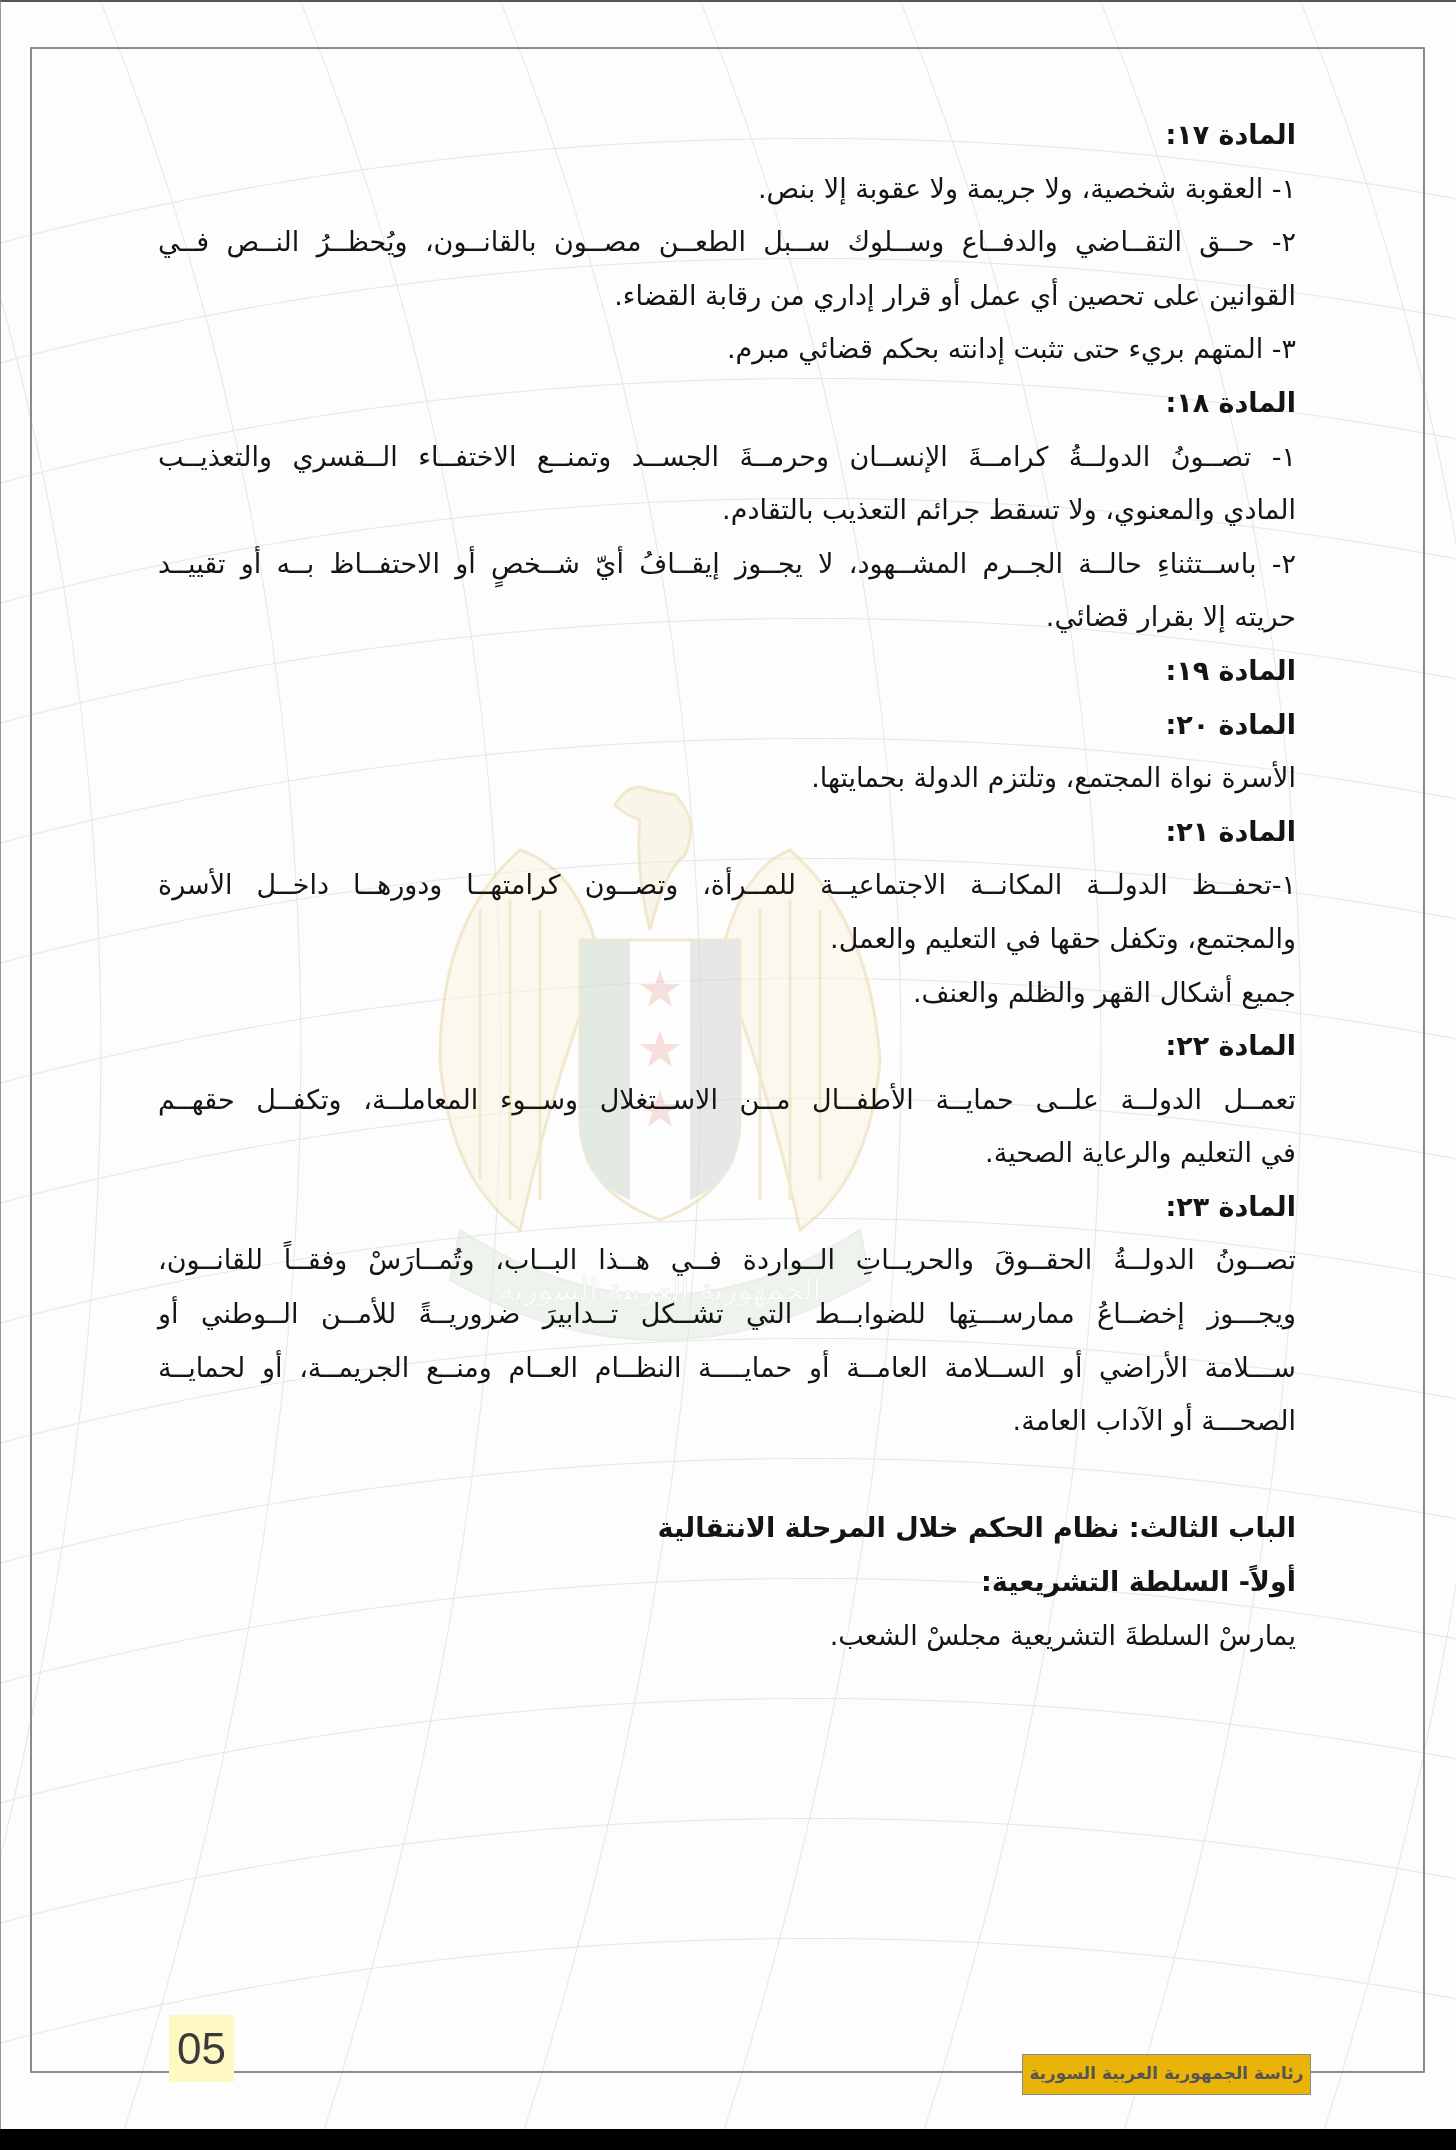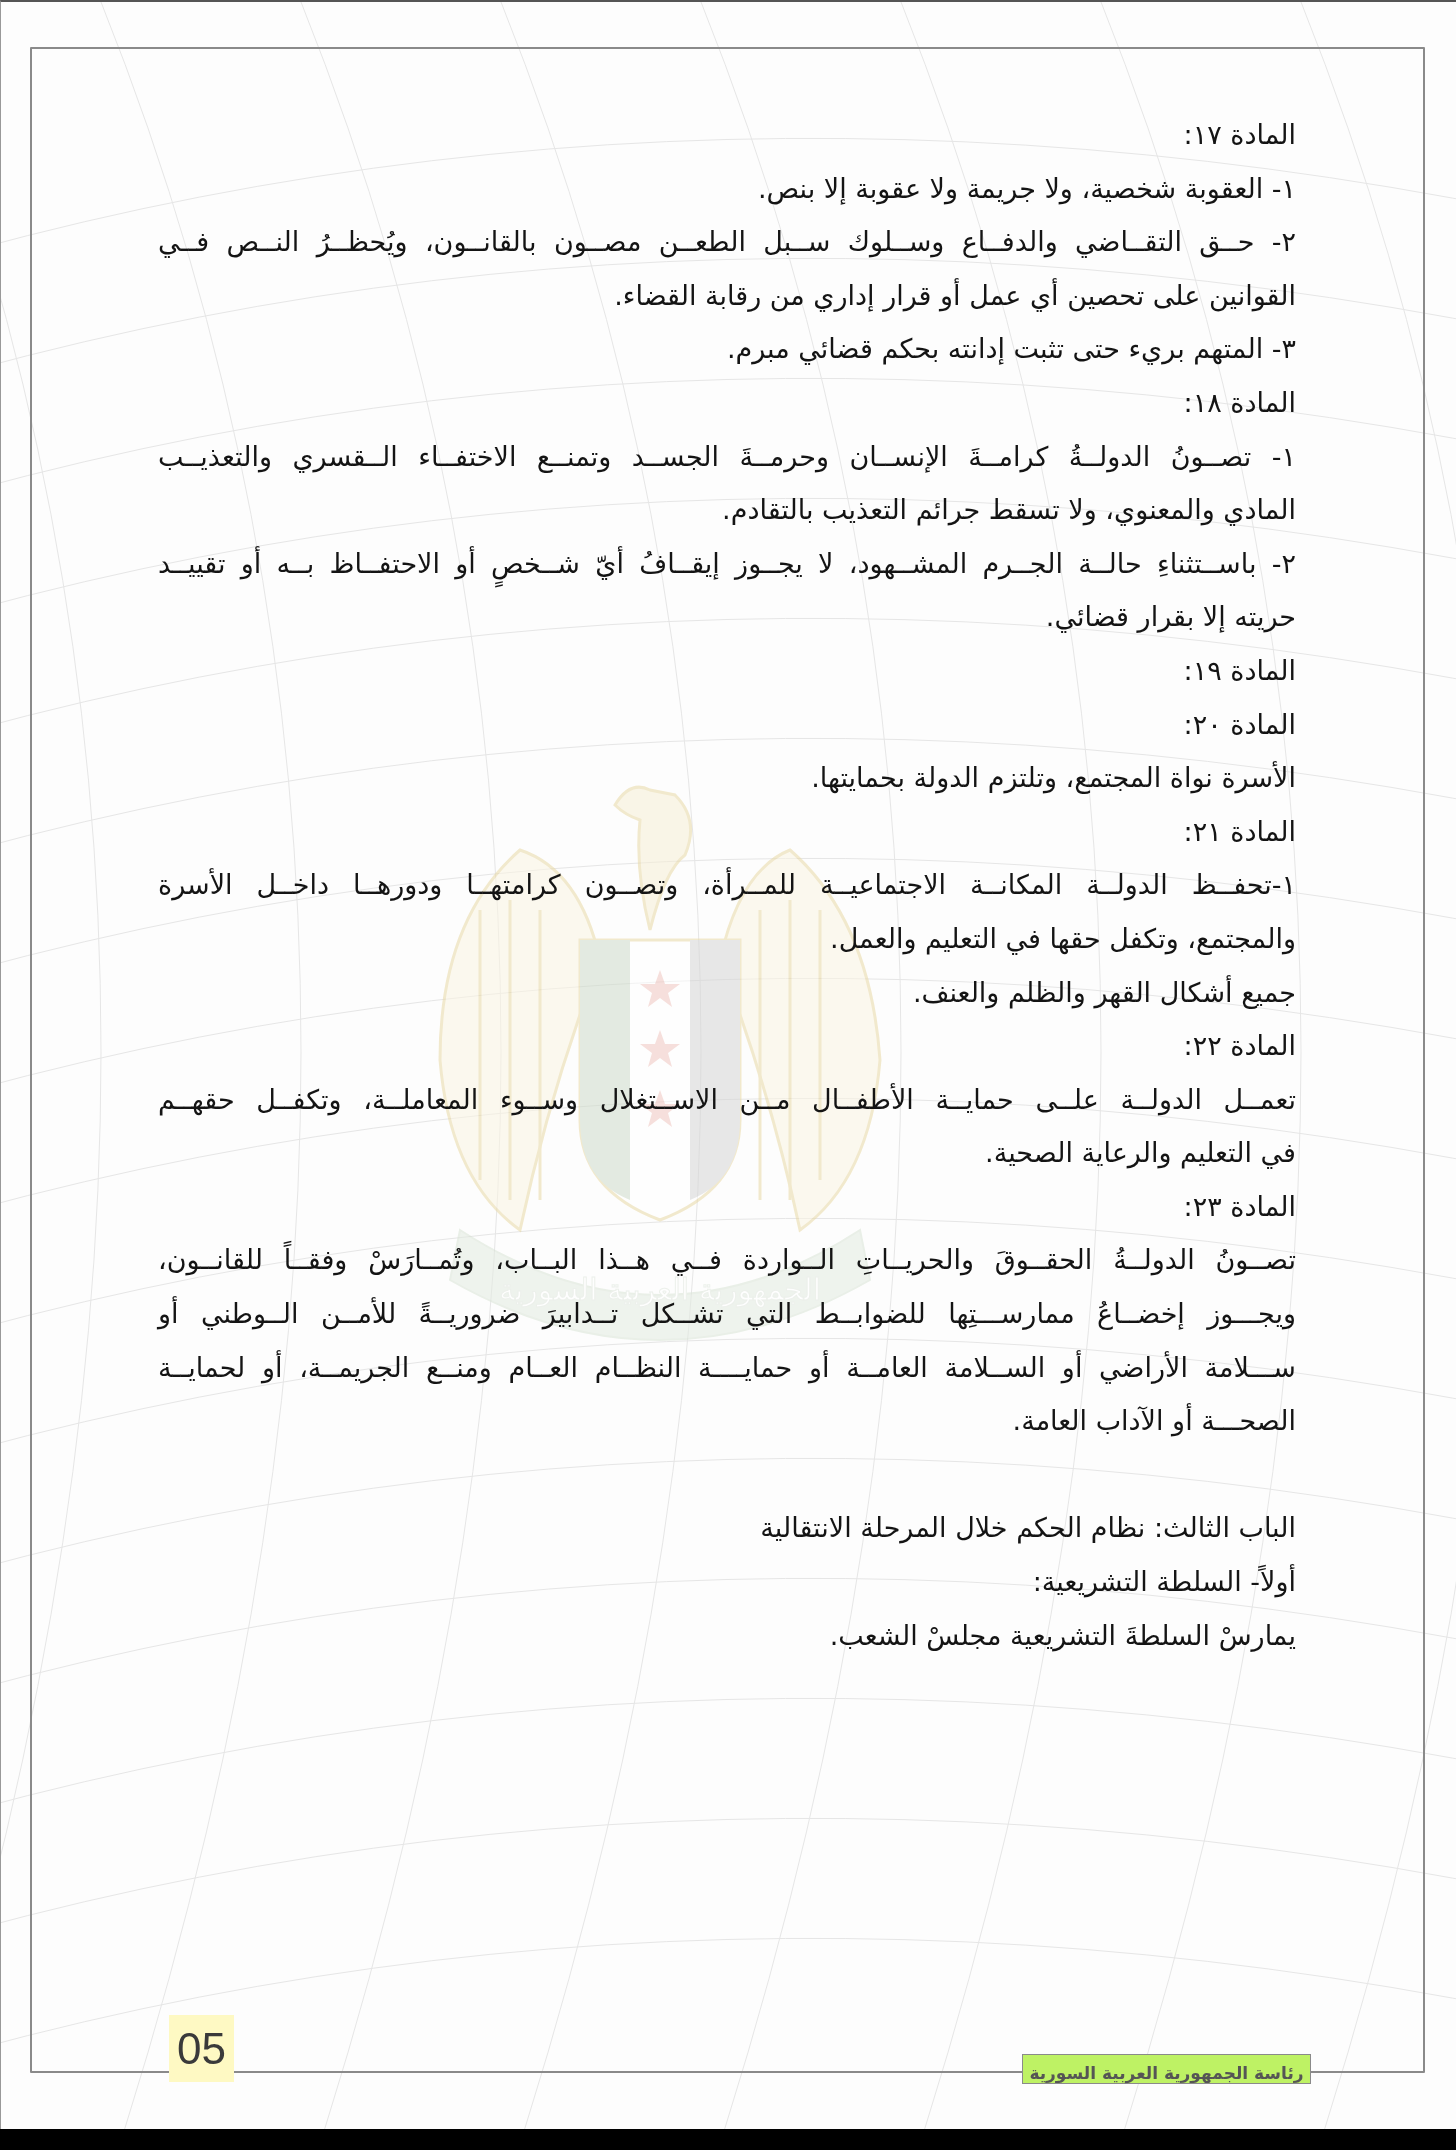--- a/index.html
+++ b/index.html
@@ -23,30 +23,30 @@
       border: 2px solid #8a8a8a; border-radius: 1px; box-sizing: border-box;
     }
     .watermark { position: absolute; left: 400px; top: 760px; width: 520px; height: 590px; opacity: 0.55; }
     .content {
       position: absolute; left: 158px; top: 108px; width: 1138px;
       direction: rtl; text-align: right; color: #141414;
       font-size: 27px; line-height: 53.6px;
     }
     .line { display: block; white-space: nowrap; }
     .line.just { text-align: justify; text-align-last: justify; white-space: normal; }
-    .heading { font-weight: normal; }
+    .heading { font-weight: bold; }
     .spacer { height: 53.6px; }
     .page-num {
       position: absolute; left: 169px; top: 2015px; width: 65px; height: 67px;
       background: #fef9c3; color: #3a3a3a;
       font-family: "Liberation Sans", sans-serif; font-size: 44px; line-height: 67px; text-align: center;
     }
     .footer-stamp {
-      position: absolute; left: 1022px; top: 2054px; width: 289px; height: 30px;
-      border: 1.5px solid #8a8a8a; background: #bef264; box-sizing: border-box;
+      position: absolute; left: 1022px; top: 2054px; width: 289px; height: 41px;
+      border: 1.5px solid #8a8a8a; background: #eab308; box-sizing: border-box;
       direction: rtl; text-align: center; color: #555;
       font-family: "DejaVu Sans", sans-serif; font-weight: bold; font-size: 17px; line-height: 37px;
     }
   </style>
 </head>
 <body>
 
 <div class="page-bg">
   <svg class="guilloche" viewBox="0 0 1456 2129" preserveAspectRatio="none">
     <g fill="none" stroke="#e6e6e6" stroke-width="1">

